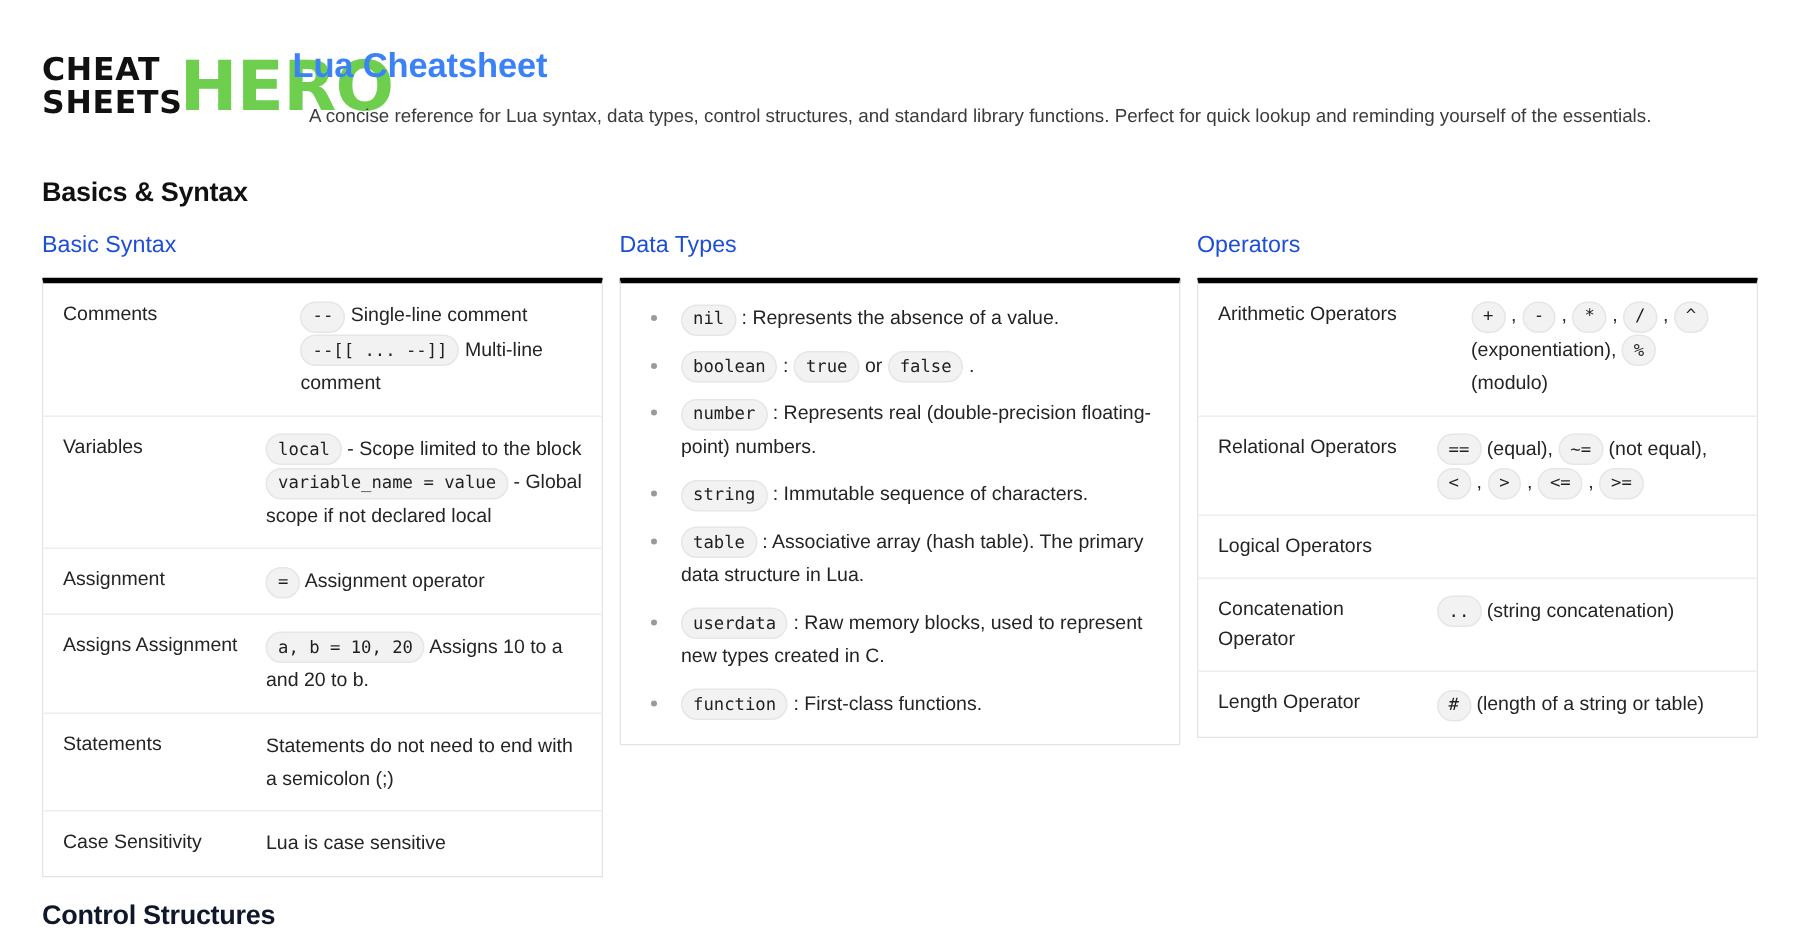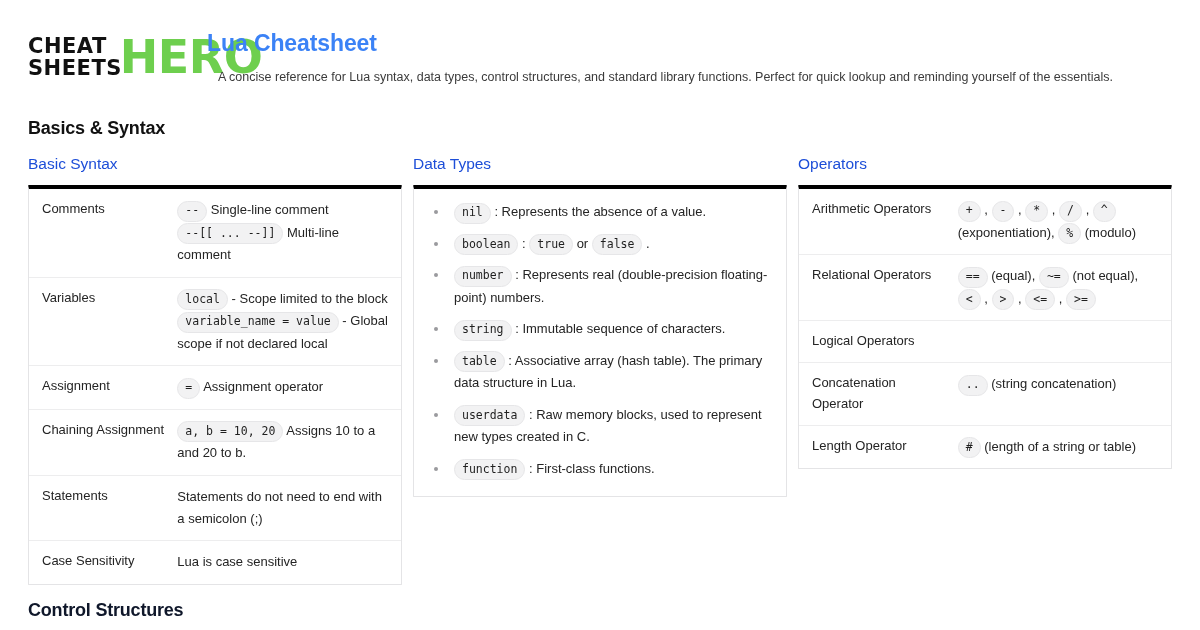--- a/index.html
+++ b/index.html
@@ -22,21 +22,21 @@
     height: 630px;
     padding: 0;
     box-sizing: border-box;
   }
 
   
   .header {
     display: flex;
     align-items: flex-start;
     padding: 28px 28px 0 28px;
-    gap: 14px;
+    gap: 2px;
   }
   .logo {
     width: 165px;
     flex: 0 0 165px;
     padding-top: 8px;
     display: flex;
     align-items: center;
     line-height: 0;
   }
   .logo-stack {
@@ -116,21 +116,21 @@
     background: #ffffff;
     overflow: hidden;
   }
 
   
   .krow {
     display: flex;
     border-top: 1px solid #ededee;
     padding: 10px 12px 10px 13px;
   }
-  .krow:first-child { border-top: none; }
+  .krow:first-child { border-top: none; gap: 23px; }
   .kcell {
     flex: 0 0 39%;
     font-size: 13px;
     line-height: 1.6;
     color: #242424;
     padding-right: 8px;
     box-sizing: border-box;
   }
   .vcell {
     flex: 1 1 auto;
@@ -224,21 +224,21 @@
           </div>
           <div class="krow">
             <div class="kcell">Variables</div>
             <div class="vcell"><code class="chip">local</code> - Scope limited to the block <code class="chip">variable_name = value</code> - Global scope if not declared local</div>
           </div>
           <div class="krow">
             <div class="kcell">Assignment</div>
             <div class="vcell"><code class="chip">=</code> Assignment operator</div>
           </div>
           <div class="krow">
-            <div class="kcell">Chaining Assignment</div>
+            <div class="kcell">Assigns Assignment</div>
             <div class="vcell"><code class="chip">a, b = 10, 20</code> Assigns 10 to a and 20 to b.</div>
           </div>
           <div class="krow">
             <div class="kcell">Statements</div>
             <div class="vcell">Statements do not need to end with a semicolon (;)</div>
           </div>
           <div class="krow">
             <div class="kcell">Case Sensitivity</div>
             <div class="vcell">Lua is case sensitive</div>
           </div>

